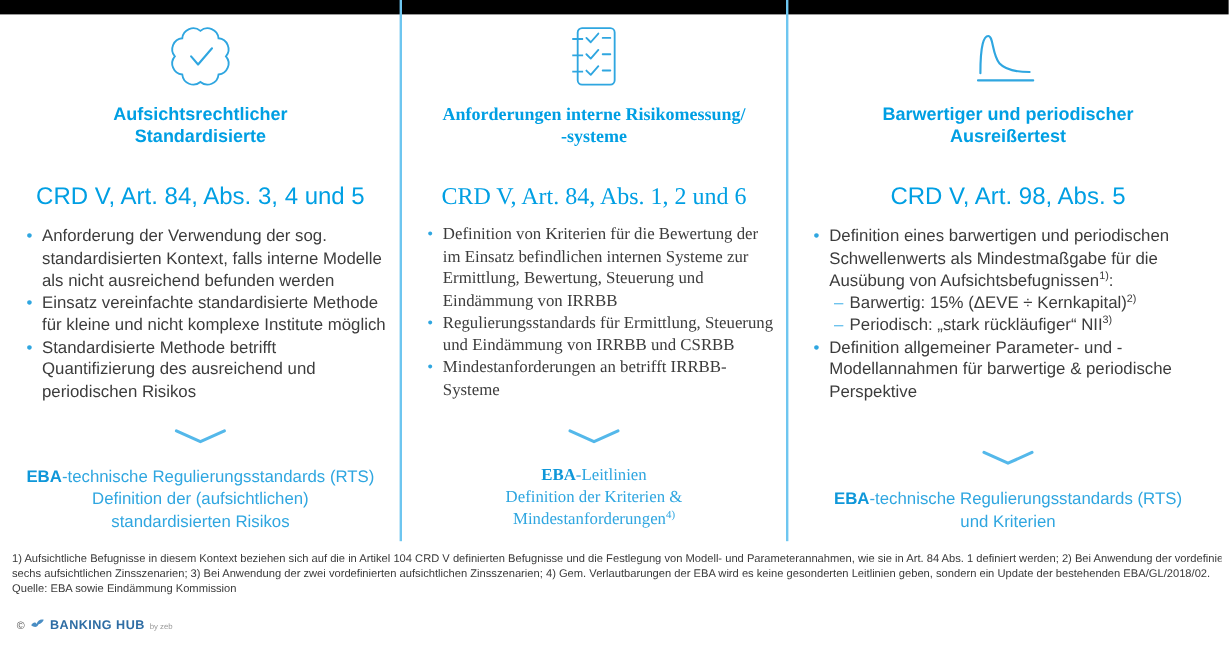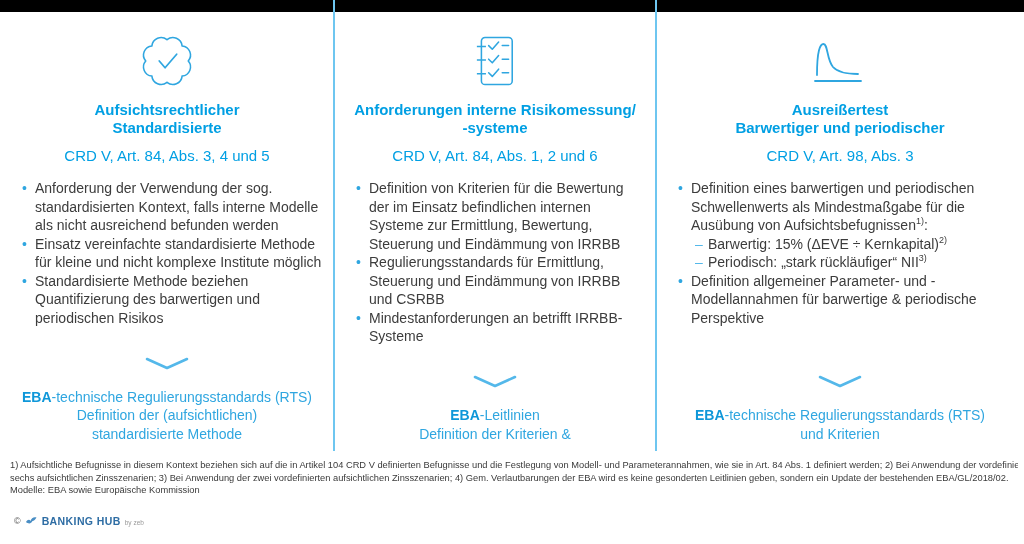--- a/index.html
+++ b/index.html
@@ -12,28 +12,28 @@
   }
   *{box-sizing:border-box;}
   html,body{margin:0;padding:0;}
   body{font-family:"Liberation Sans","DejaVu Sans",sans-serif;background:#fff;}
   #page{position:relative;width:1024px;height:544px;background:#fff;overflow:hidden;}
   #top-bar{position:absolute;left:0;top:0;width:1024px;height:12px;background:#000;}
   .v-divider{position:absolute;top:0;width:2px;height:451px;background:var(--divider);}
   #divider-1{left:333px;}
   #divider-2{left:655px;}
   #columns-row{position:absolute;left:0;top:12px;width:1024px;height:443px;display:flex;}
-  .column{display:flex;flex-direction:column;height:443px;padding:18px 8px 6px 8px;}
+  .column{display:flex;flex-direction:column;height:443px;padding:4px 8px 6px 8px;}
   .col1{width:334px;}
-  .col2{width:322px;}
+  .col2{width:322px;font-family:Liberation Serif, serif;}
   .col3{width:368px;}
   .icon-wrap{height:62px;display:flex;align-items:center;justify-content:center;}
   .icon-wrap svg{display:block;}
   .col-title{margin-top:9px;text-align:center;font-size:15px;font-weight:bold;color:var(--blue);line-height:18px;}
-  .col-reg{margin-top:10px;text-align:center;font-size:15px;color:var(--blue);line-height:18px;}
+  .col-reg{margin-top:32px;text-align:center;font-size:20px;color:var(--blue);line-height:18px;}
   .bullets{margin:14px 0 0 0;padding:0 2px 0 14px;list-style:none;font-size:14px;line-height:18.5px;color:var(--text);}
   .bullets li{display:flex;}
   .b-main .marker{color:var(--blue-mid);width:13px;flex:0 0 13px;font-size:14px;}
   .b-sub{padding-left:17px;}
   .b-sub .marker{color:var(--blue-light);width:13px;flex:0 0 13px;}
   .btext{flex:1;}
   sup{font-size:9px;line-height:0;vertical-align:super;}
   .bottom{margin-top:auto;text-align:center;padding-bottom:6px;}
   .chevron svg{display:block;margin:0 auto;}
   .eba{margin-top:17px;font-size:14px;line-height:18.5px;color:var(--blue-mid);}
@@ -68,33 +68,33 @@
           <li class="b-main">
             <span class="marker">•</span>
             <span class="btext">Anforderung der Verwendung der sog. standardisierten Kontext, falls interne Modelle als nicht ausreichend befunden werden</span>
           </li>
           <li class="b-main">
             <span class="marker">•</span>
             <span class="btext">Einsatz vereinfachte standardisierte Methode für kleine und nicht komplexe Institute möglich</span>
           </li>
           <li class="b-main">
             <span class="marker">•</span>
-            <span class="btext">Standardisierte Methode beziehen Quantifizierung des barwertigen und periodischen Risikos</span>
+            <span class="btext">Standardisierte Methode betrifft Quantifizierung des ausreichend und periodischen Risikos</span>
           </li>
         </ul>
         <div class="bottom">
           <div class="chevron">
             <svg width="46" height="15" viewBox="0 0 46 15" fill="none" stroke="#54b8ea" stroke-width="2.6" stroke-linecap="round" stroke-linejoin="round">
               <path d="M3 3 L23 12 L43 3"></path>
             </svg>
           </div>
           <div class="eba">
             <div class="eba-line1"><b>EBA</b>-technische Regulierungsstandards (RTS)</div>
             <div class="eba-line">Definition der (aufsichtlichen)</div>
-            <div class="eba-line">standardisierte Methode</div>
+            <div class="eba-line">standardisierten Risikos</div>
           </div>
         </div>
       </div>
       <div class="column col2">
         <div class="icon-wrap">
           <svg width="58" height="60" viewBox="0 0 64 64" fill="none" stroke="#2fa6e0" stroke-width="1.7">
             <rect x="17" y="6" width="34" height="52" rx="4"></rect>
             <path d="M12 16 H22 M12 31 H22 M12 46 H22"></path>
             <path d="M25 15 l4 4 l7 -8 M25 30 l4 4 l7 -8 M25 45 l4 4 l7 -8" stroke-linecap="round" stroke-linejoin="round"></path>
             <path d="M40 15 h7 M40 30 h7 M40 45 h7" stroke-linecap="round"></path>
@@ -121,35 +121,36 @@
         </ul>
         <div class="bottom">
           <div class="chevron">
             <svg width="46" height="15" viewBox="0 0 46 15" fill="none" stroke="#54b8ea" stroke-width="2.6" stroke-linecap="round" stroke-linejoin="round">
               <path d="M3 3 L23 12 L43 3"></path>
             </svg>
           </div>
           <div class="eba">
             <div class="eba-line1"><b>EBA</b>-Leitlinien</div>
             <div class="eba-line">Definition der Kriterien &amp;</div>
+            <div class="eba-line">Mindestanforderungen<sup>4)</sup></div>
           </div>
         </div>
       </div>
       <div class="column col3">
         <div class="icon-wrap">
           <svg width="64" height="48" viewBox="0 0 64 48" fill="none" stroke="#2fa6e0" stroke-width="1.8">
             <path d="M9 38 C9 14 12 7 15.5 7 C20 7 18.5 22 25 30 C30 35.5 40 37 50 37" stroke-linecap="round"></path>
             <path d="M7 44 H53" stroke-linecap="round"></path>
           </svg>
         </div>
         <div class="col-title">
+          <div>Barwertiger und periodischer</div>
           <div>Ausreißertest</div>
-          <div>Barwertiger und periodischer</div>
         </div>
-        <div class="col-reg">CRD V, Art. 98, Abs. 3</div>
+        <div class="col-reg">CRD V, Art. 98, Abs. 5</div>
         <ul class="bullets">
           <li class="b-main">
             <span class="marker">•</span>
             <span class="btext">Definition eines barwertigen und periodischen Schwellenwerts als Mindestmaßgabe für die Ausübung von Aufsichtsbefugnissen<sup>1)</sup>:</span>
           </li>
           <li class="b-sub">
             <span class="marker">–</span>
             <span class="btext">Barwertig: 15% (ΔEVE ÷ Kernkapital)<sup>2)</sup></span>
           </li>
           <li class="b-sub">
@@ -173,21 +174,21 @@
           </div>
         </div>
       </div>
     </div>
   <div class="v-divider" id="divider-1"></div>
   <div class="v-divider" id="divider-2"></div>
 
   <div class="footnotes">
     <div class="fn-line">1) Aufsichtliche Befugnisse in diesem Kontext beziehen sich auf die in Artikel 104 CRD V definierten Befugnisse und die Festlegung von Modell- und Parameterannahmen, wie sie in Art. 84 Abs. 1 definiert werden; 2) Bei Anwendung der vordefinierten</div>
     <div class="fn-line">sechs aufsichtlichen Zinsszenarien; 3) Bei Anwendung der zwei vordefinierten aufsichtlichen Zinsszenarien; 4) Gem. Verlautbarungen der EBA wird es keine gesonderten Leitlinien geben, sondern ein Update der bestehenden EBA/GL/2018/02.</div>
-    <div class="fn-line">Modelle: EBA sowie Europäische Kommission</div>
+    <div class="fn-line">Quelle: EBA sowie Eindämmung Kommission</div>
   </div>
 
   <div id="logo">
     <span class="copy">©</span>
     <span>
       <svg width="13" height="11" viewBox="0 0 13 11">
         <path d="M1 7 C2.5 4.5 4.5 4.2 5.5 6 C6.2 3 9 1.5 11.5 2.5 C10.5 4.5 9 5.8 7.2 6.3 C6.2 8.8 3.5 9.2 1 7 Z" fill="#4a8ec4"></path>
       </svg>
     </span>
     <span class="brand">BANKING HUB</span>

